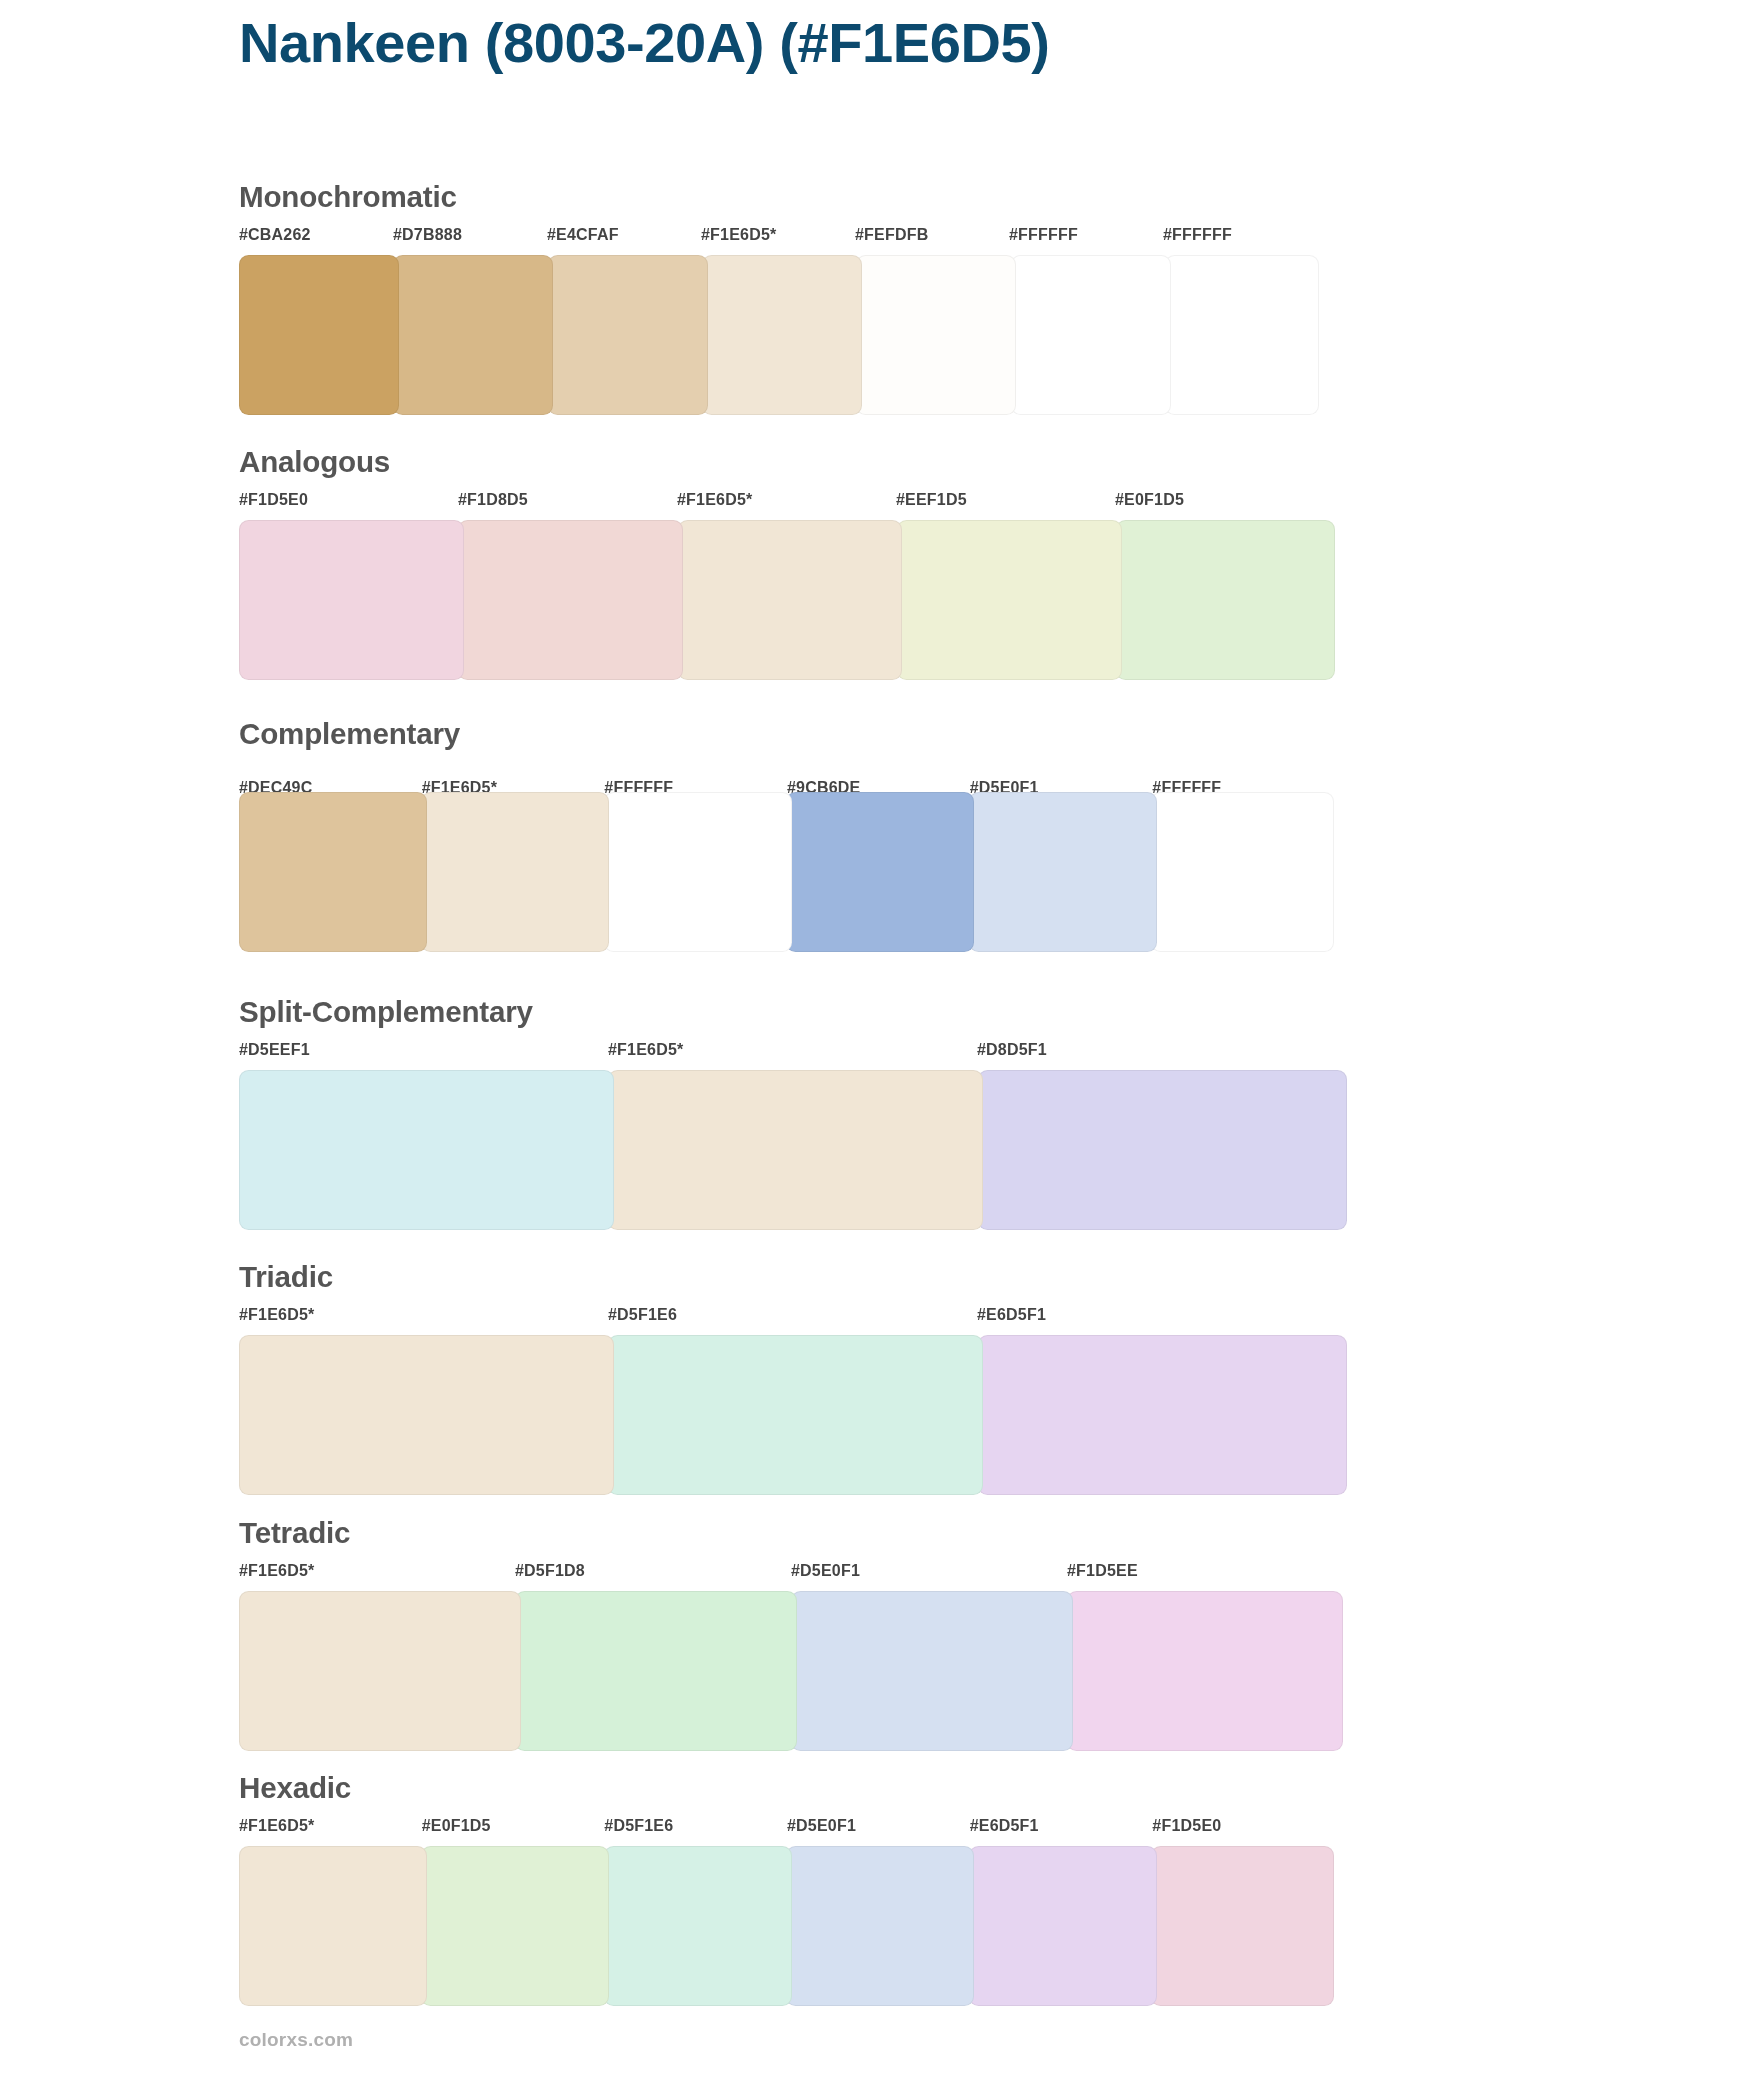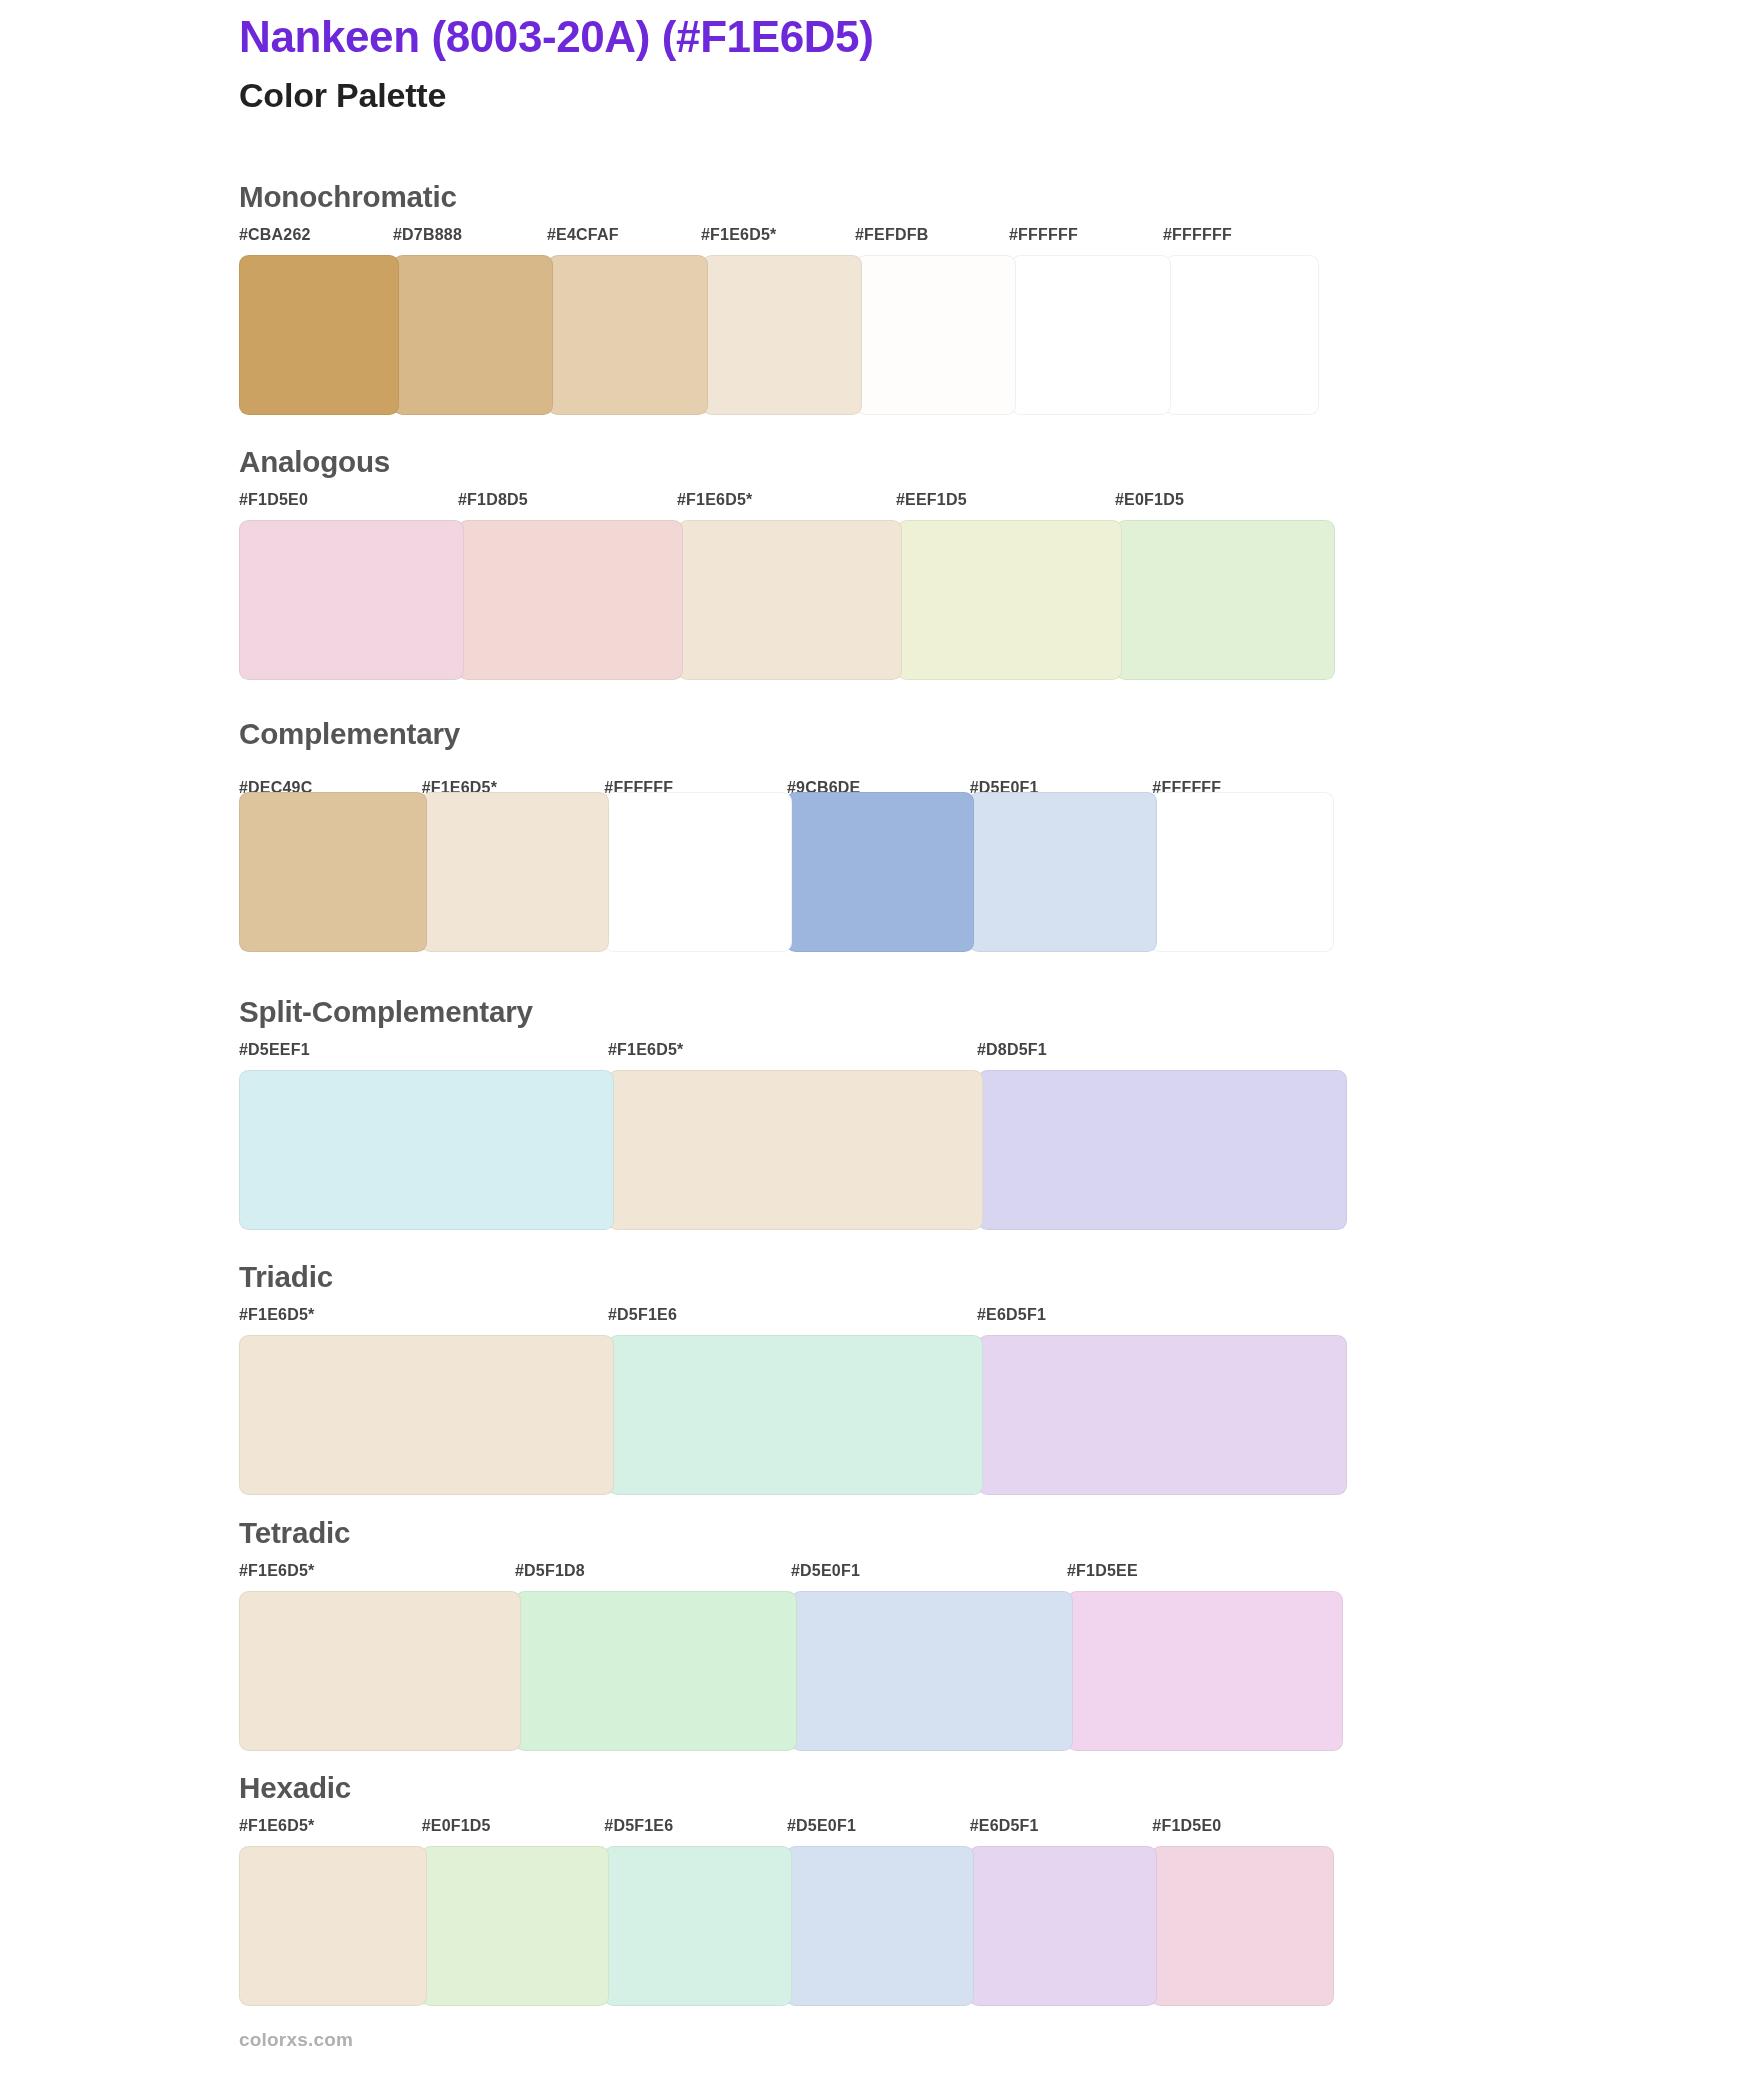--- a/index.html
+++ b/index.html
@@ -23,24 +23,24 @@
   }
 
   
   .header {
     position: absolute;
     left: 239px;
     top: 14.4px;
     width: 1358px;
   }
   .page-title {
-    font-size: 44px;
+    font-size: 56px;
     line-height: 1.05;
     font-weight: bold;
-    color: #6d28d9;
+    color: #0c4a6e;
     letter-spacing: -0.4px;
     margin: 0;
     white-space: nowrap;
   }
   .page-subtitle {
     font-size: 34px;
     line-height: 1.05;
     font-weight: bold;
     color: #222222;
     letter-spacing: -0.2px;
@@ -114,21 +114,20 @@
     text-align: right;
   }
 </style>
 </head>
 <body>
 
 <div class="page">
 
   <div class="header">
     <h1 class="page-title">Nankeen (8003-20A) (#F1E6D5)</h1>
-    <h2 class="page-subtitle">Color Palette</h2>
   </div>
 
   <div class="sections" id="sections-container">
       <div class="section" style="position: absolute; left: 0px; top: 0px; width: 1757px; height: 240px;">
         <div class="section-heading">Monochromatic</div>
         <div class="labels-row" style="width: 1080px;">
           <div class="swatch-label" style="width: 154px;">#CBA262</div>
           <div class="swatch-label" style="width: 154px;">#D7B888</div>
           <div class="swatch-label" style="width: 154px;">#E4CFAF</div>
           <div class="swatch-label" style="width: 154px;">#F1E6D5*</div>

